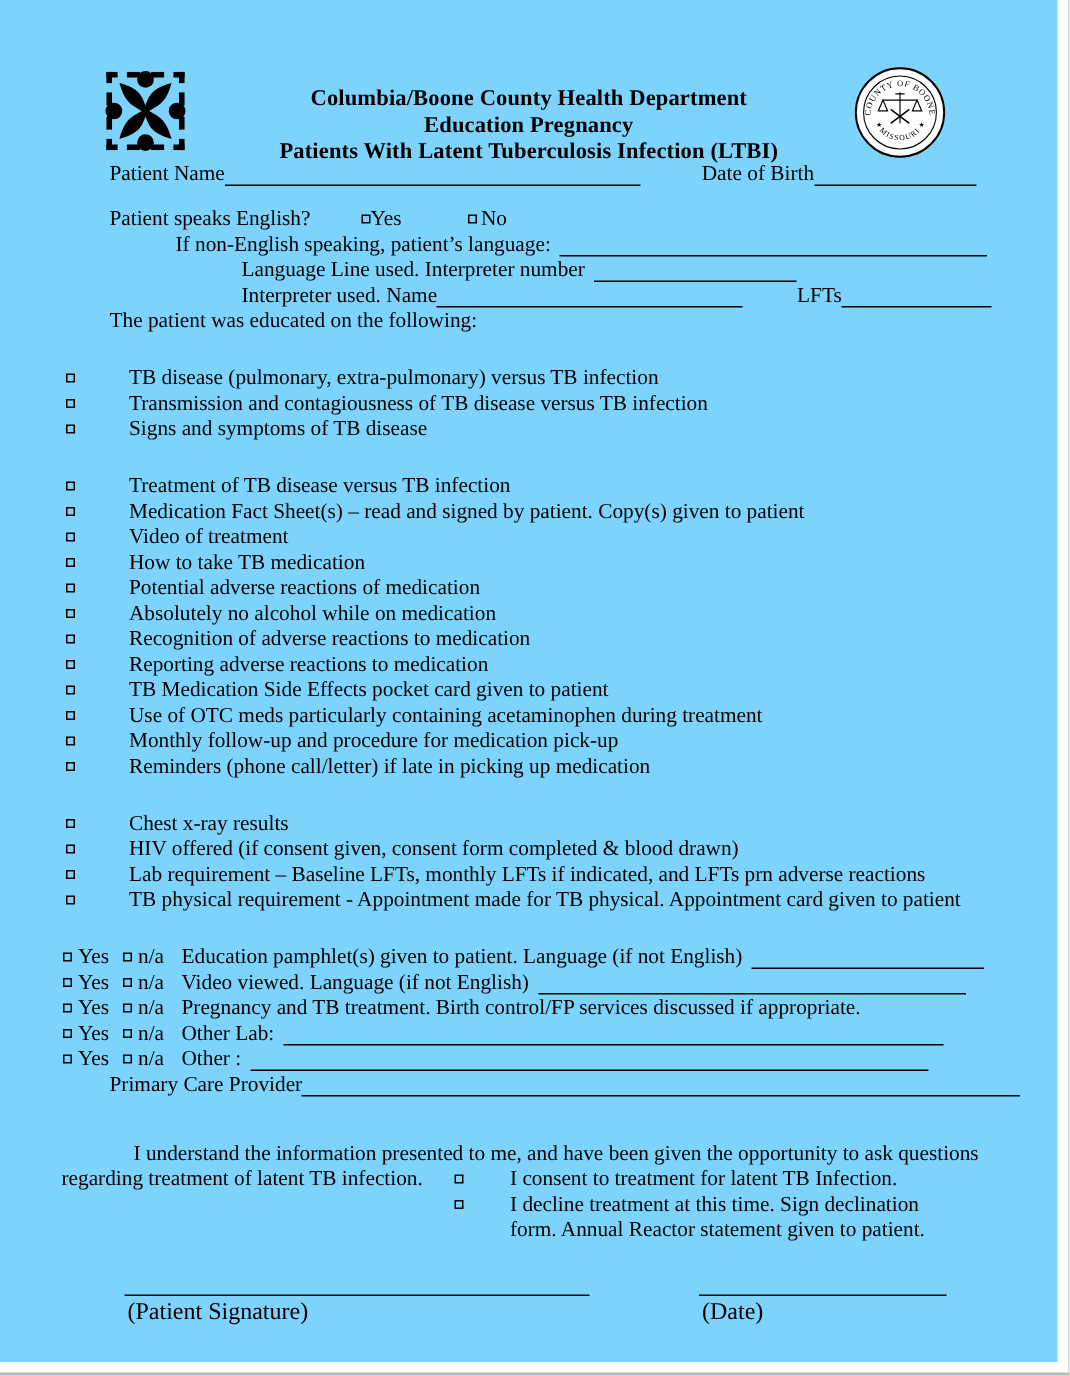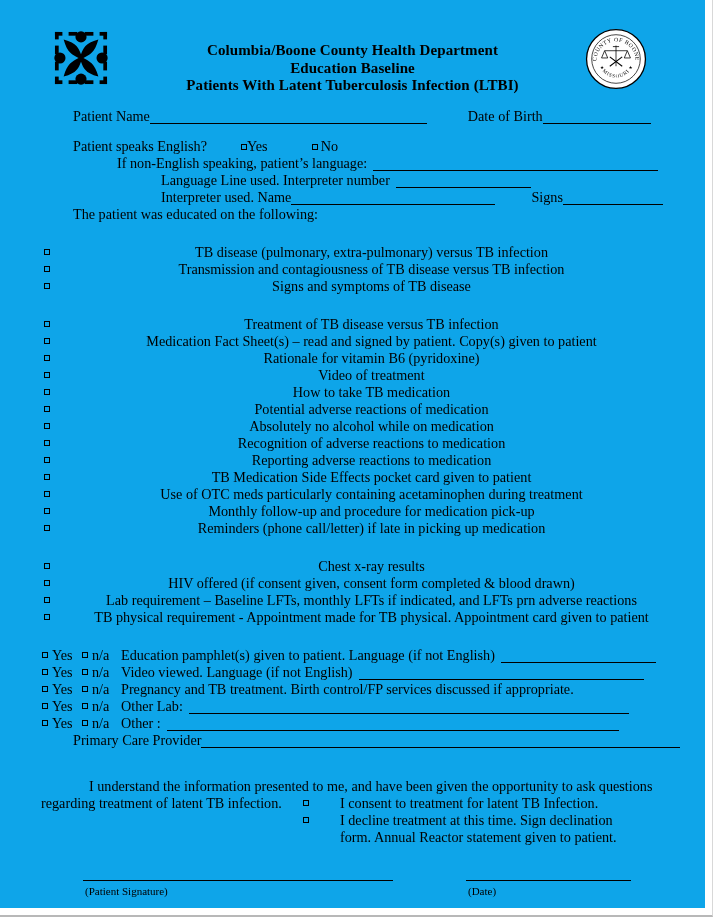--- a/index.html
+++ b/index.html
@@ -24,23 +24,23 @@
     border-right: 1px solid #d8d8d8;
     border-bottom: 2px solid #b8b8b8;
   }
 
   
   #sheet {
     position: absolute;
     left: 0; top: 0;
     width: 705px;
     height: 908px;
-    background: #0ea5e9;
+    background: #7dd3fc;
     box-sizing: border-box;
-    padding: 0;
+    padding: 16px;
     text-decoration: underline;
   }
 
   
   .header {
     position: relative;
     height: 100px;
   }
   .logo-left {
     position: absolute;
@@ -104,21 +104,20 @@
   }
 
   .indent1 { padding-left: 44px; }
   .indent2 { padding-left: 88px; }
 
   
   .chk-line {
     position: relative;
     height: 17px;
     white-space: nowrap;
-    text-align: center;
   }
   .chk-line .cbox {
     position: absolute;
     left: 3px;
     top: 5px;
     margin: 0;
   }
   .chk-line .txt {
     display: inline-block;
     padding-left: 45px;
@@ -155,21 +154,21 @@
 
   
   .sig-block { position: relative; height: 46px; }
   .sig-rule {
     position: absolute;
     border-bottom: 1.5px solid #000;
     height: 0;
   }
   .sig-cap {
     position: absolute;
-    font-size: 11px;
+    font-size: 16px;
     top: 3px;
   }
   .sig-left-rule  { left: 42px;  width: 310px; top: 0; }
   .sig-right-rule { left: 425px; width: 165px; top: 0; }
   .sig-left-cap   { left: 44px; }
   .sig-right-cap  { left: 427px; }
 
   svg { display: block; }
 </style>
 </head>
@@ -207,21 +206,21 @@
             <circle cx="50" cy="16" r="9"></circle>
             <circle cx="50" cy="84" r="9"></circle>
             <circle cx="16" cy="50" r="9"></circle>
             <circle cx="84" cy="50" r="9"></circle>
           </g>
         </svg>
       </div>
 
       <div class="titles">
         <div>Columbia/Boone County Health Department</div>
-        <div>Education Baseline</div>
+        <div>Education Pregnancy</div>
         <div>Patients With Latent Tuberculosis Infection (LTBI)</div>
       </div>
 
       <div class="seal">
         <svg viewBox="0 0 120 120" width="62" height="62" aria-hidden="true">
           <circle cx="60" cy="60" r="57" fill="#fff" stroke="#000" stroke-width="2.5"></circle>
           <circle cx="60" cy="60" r="47" fill="#fff" stroke="#000" stroke-width="1.4"></circle>
           <path id="topArc" d="M 22 64 A 38 38 0 0 1 98 64" fill="none"></path>
           <path id="botArc" d="M 26 62 A 34 34 0 0 0 94 62" fill="none"></path>
           <text font-family="'Liberation Serif', serif" font-size="11" fill="#000" letter-spacing="1.1">
@@ -263,21 +262,21 @@
 
       <div class="row indent1">
         <span>If non-English speaking, patient’s language:</span><span style="display:inline-block;width:6px"></span><span class="fill" style="width:285px"></span>
       </div>
 
       <div class="row indent2">
         <span>Language Line used.  Interpreter number</span><span style="display:inline-block;width:6px"></span><span class="fill" style="width:135px"></span>
       </div>
 
       <div class="row indent2">
-        <span>Interpreter used.  Name</span><span class="fill" style="width:204px"></span><span style="display:inline-block;width:36px"></span><span>Signs</span><span class="fill" style="width:100px"></span>
+        <span>Interpreter used.  Name</span><span class="fill" style="width:204px"></span><span style="display:inline-block;width:36px"></span><span>LFTs</span><span class="fill" style="width:100px"></span>
       </div>
 
       <div class="row">The patient was educated on the following:</div>
 
       <div class="blank-gap-lg"></div>
 
       <div>
         <div class="chk-line">
           <span class="cbox"></span>
           <span class="txt">TB disease (pulmonary, extra-pulmonary) versus TB infection</span>
@@ -295,24 +294,20 @@
       <div class="blank-gap-lg"></div>
 
       <div>
         <div class="chk-line">
           <span class="cbox"></span>
           <span class="txt">Treatment of TB disease versus TB infection</span>
         </div>
         <div class="chk-line">
           <span class="cbox"></span>
           <span class="txt">Medication Fact Sheet(s) – read and signed by patient.  Copy(s) given to patient</span>
-        </div>
-        <div class="chk-line">
-          <span class="cbox"></span>
-          <span class="txt">Rationale for vitamin B6 (pyridoxine)</span>
         </div>
         <div class="chk-line">
           <span class="cbox"></span>
           <span class="txt">Video of treatment</span>
         </div>
         <div class="chk-line">
           <span class="cbox"></span>
           <span class="txt">How to take TB medication</span>
         </div>
         <div class="chk-line">

